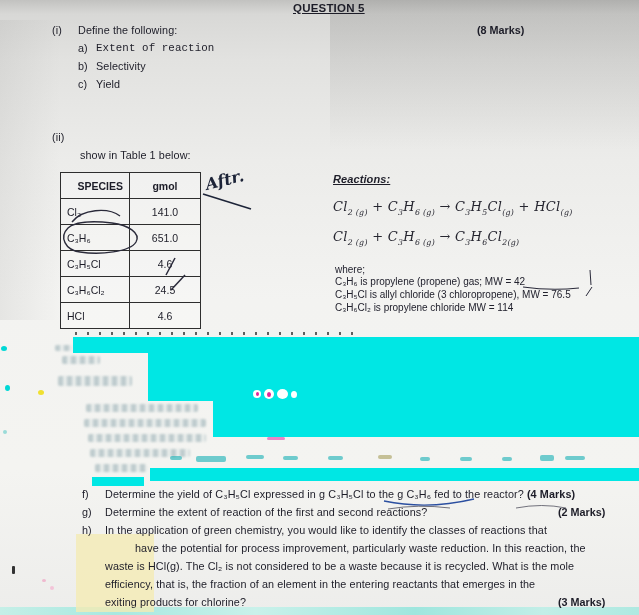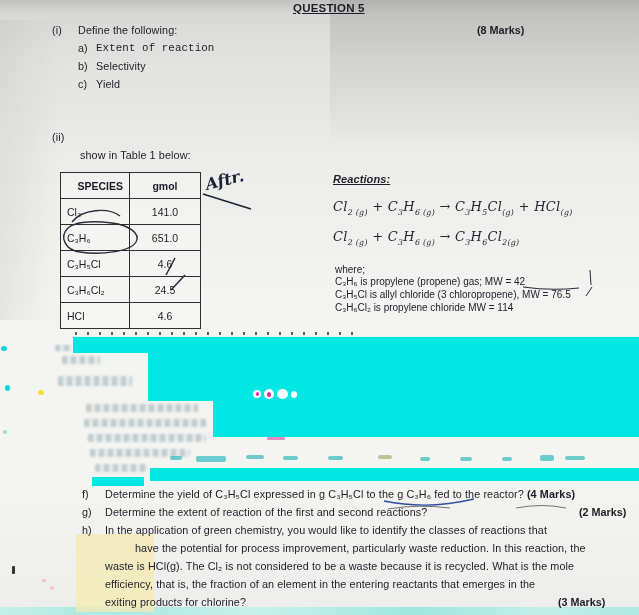--- a/index.html
+++ b/index.html
@@ -146,21 +146,21 @@
   <div class="speck" style="left:42px;top:579px;width:4px;height:3px;background:#efb9cf;"></div>
   <div class="speck" style="left:50px;top:586px;width:4px;height:4px;background:#f3c4d8;"></div>
 
   <div class="hl-yellow" style="left:76px;top:534px;width:78px;height:78px;"></div>
 
   <div class="txt" style="left:82px;top:488px;">f)</div>
   <div class="txt" style="left:105px;top:488px;"><span>Determine the yield of C₃H₅Cl expressed in g C₃H₅Cl to the g C₃H₆ fed to the reactor? </span><b>(4 Marks)</b></div>
 
   <div class="txt" style="left:82px;top:506px;">g)</div>
   <div class="txt" style="left:105px;top:506px;">Determine the extent of reaction of the first and second reactions?</div>
-  <div class="marksline" style="left:579px;top:506px;">(2 Marks)</div>
+  <div class="marksline" style="left:558px;top:506px;">(2 Marks)</div>
 
   <div class="txt" style="left:82px;top:524px;">h)</div>
   <div class="txt" style="left:105px;top:524px;">In the application of green chemistry, you would like to identify the classes of reactions that</div>
   <div class="txt" style="left:103px;top:542px;margin-left:32px;">have the potential for process improvement, particularly waste reduction. In this reaction, the</div>
   <div class="txt" style="left:105px;top:560px;">waste is HCl(g). The Cl₂ is not considered to be a waste because it is recycled. What is the mole</div>
   <div class="txt" style="left:105px;top:578px;">efficiency, that is, the fraction of an element in the entering reactants that emerges in the</div>
   <div class="txt" style="left:105px;top:596px;">exiting products for chlorine?</div>
   <div class="marksline" style="left:558px;top:596px;">(3 Marks)</div>
 
   <svg class="ann" width="639" height="615" viewBox="0 0 639 615">

